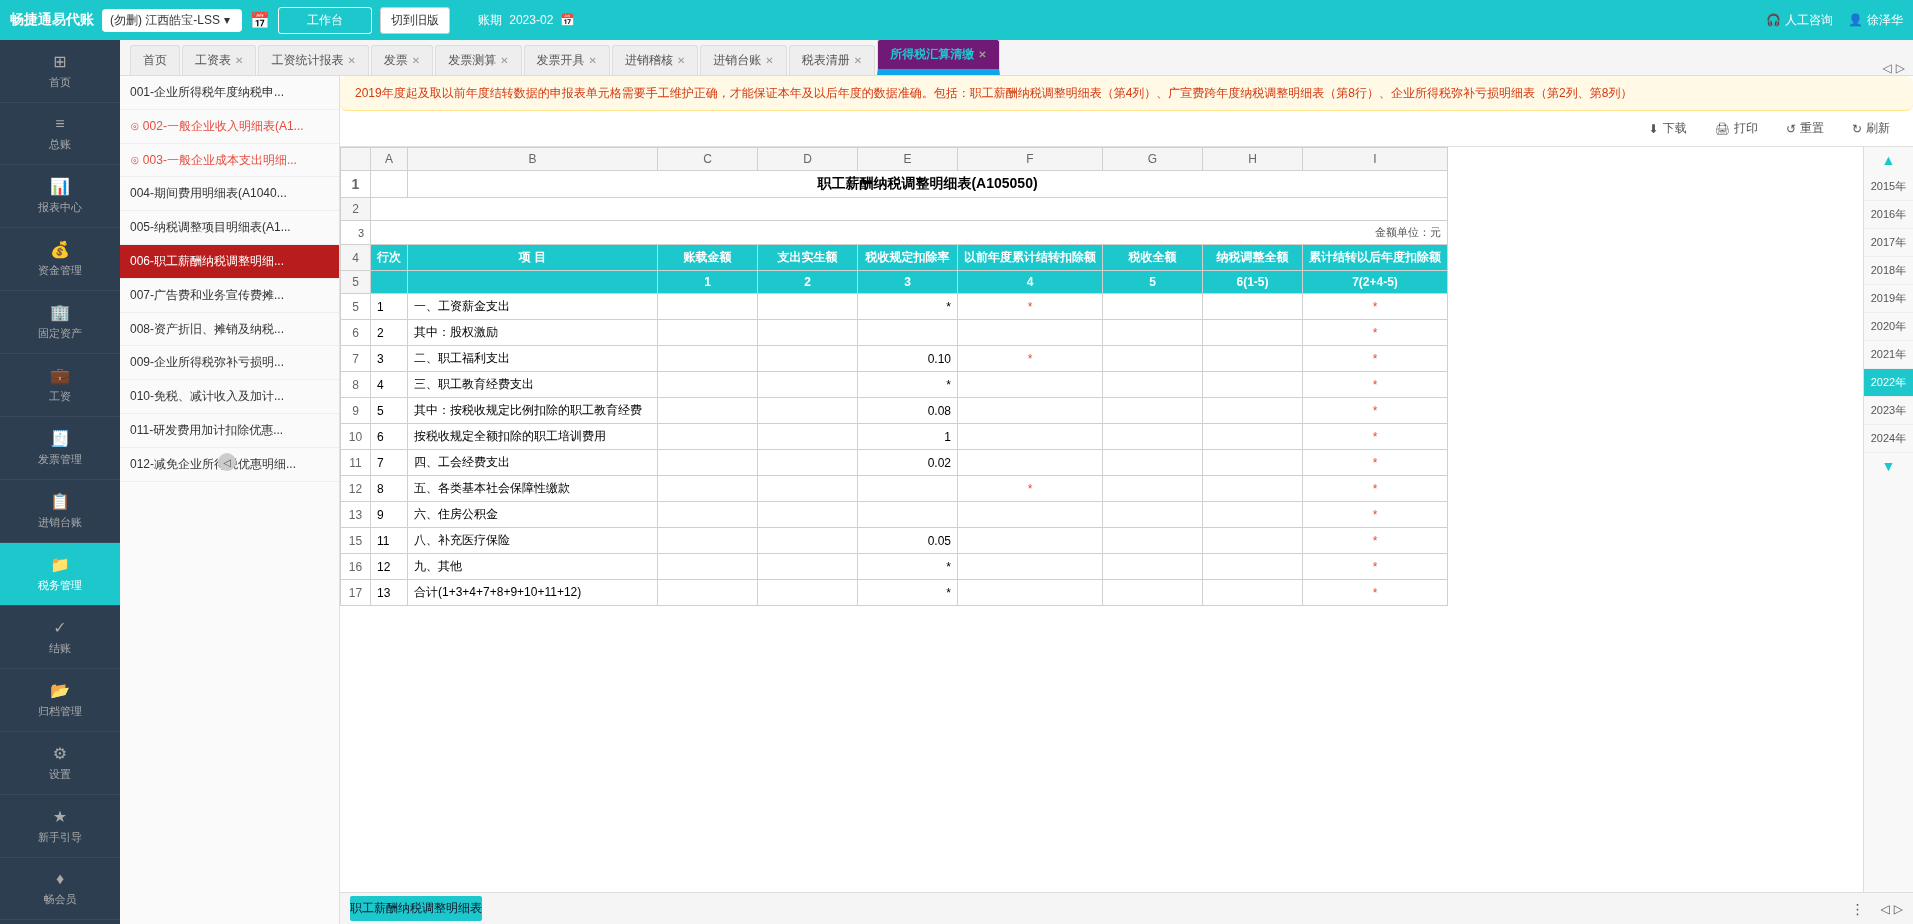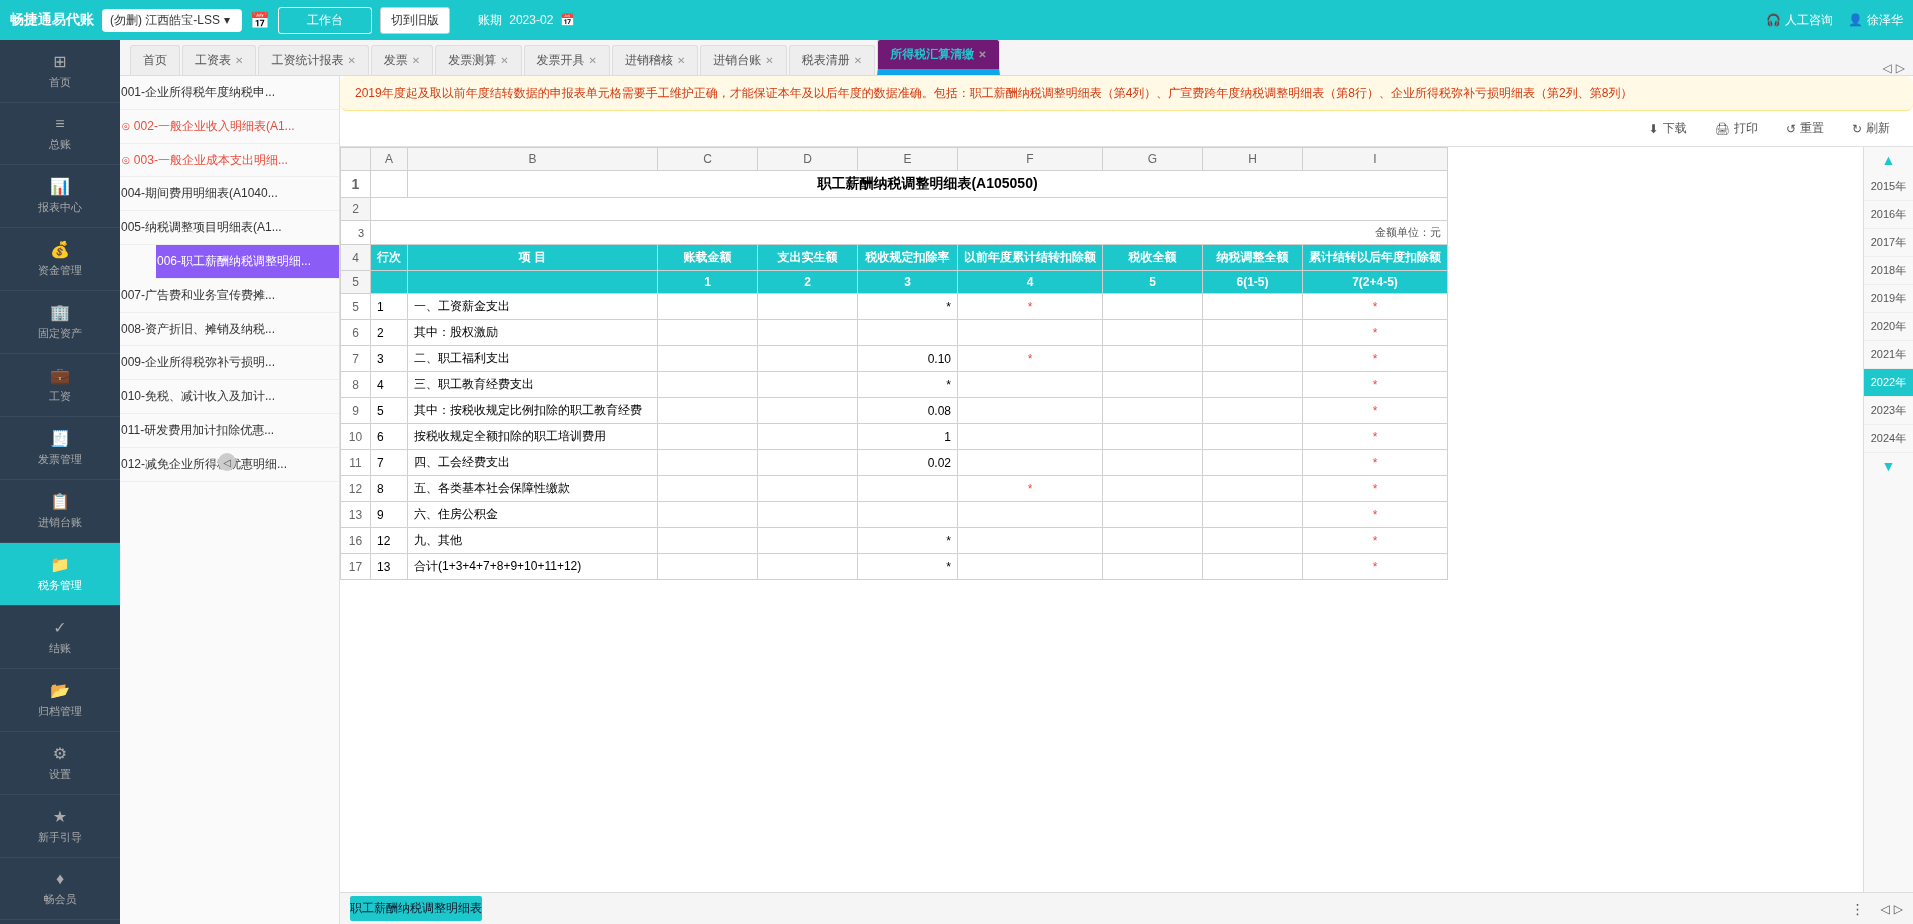--- a/index.html
+++ b/index.html
@@ -58,24 +58,24 @@
     }
     .tab.active { background: #701a75; border-bottom: 6px solid #0ea5e9; color: #1dc8cd; font-weight: bold; z-index: 1; }
     .tab-close { color: #999; font-size: 10px; cursor: pointer; }
 
     
     .page-content { flex: 1; display: flex; overflow: hidden; }
 
     
     .left-panel { width: 220px; background: #fafafa; border-right: 1px solid #e0e0e0; overflow-y: auto; flex-shrink: 0; }
     .left-panel-item {
-      padding: 8px 1px; font-size: 12px; cursor: pointer; color: #333;
+      padding: 8px 10px; font-size: 12px; cursor: pointer; color: #333;
       border-bottom: 1px solid #eee; line-height: 1.4;
     }
-    .left-panel-item.active { background: #8b5cf6; color: white; margin-left: 36px; }
+    .left-panel-item.active { background: #b91c1c; color: white; }
     .left-panel-item.error { color: #e74c3c; }
 
     
     .right-content { flex: 1; display: flex; flex-direction: column; overflow: hidden; position: relative; }
 
     
     .warning-bar {
       background: #fff9e6; border-bottom: 1px solid #ffe58f; padding: 8px 15px;
       font-size: 12px; color: #d4380d; line-height: 1.5; flex-shrink: 0; border-radius: 7px;
     }
@@ -486,20 +486,32 @@
                       <td>六、住房公积金</td>
                       <td class="num-col"></td>
                       <td class="num-col"></td>
                       <td class="num-col"></td>
                       <td class="num-col"></td>
                       <td class="num-col"></td>
                       <td class="num-col"></td>
                       <td class="star-col">*</td>
                     </tr>
                     <tr class="data-row">
+                      <td class="row-num-col">15</td>
+                      <td>11</td>
+                      <td>八、补充医疗保险</td>
+                      <td class="num-col"></td>
+                      <td class="num-col"></td>
+                      <td class="num-col">0.05</td>
+                      <td class="num-col"></td>
+                      <td class="num-col"></td>
+                      <td class="num-col"></td>
+                      <td class="star-col">*</td>
+                    </tr>
+                    <tr class="data-row">
                       <td class="row-num-col">16</td>
                       <td>12</td>
                       <td>九、其他</td>
                       <td class="num-col"></td>
                       <td class="num-col"></td>
                       <td class="num-col">*</td>
                       <td class="num-col"></td>
                       <td class="num-col"></td>
                       <td class="num-col"></td>
                       <td class="star-col">*</td>

